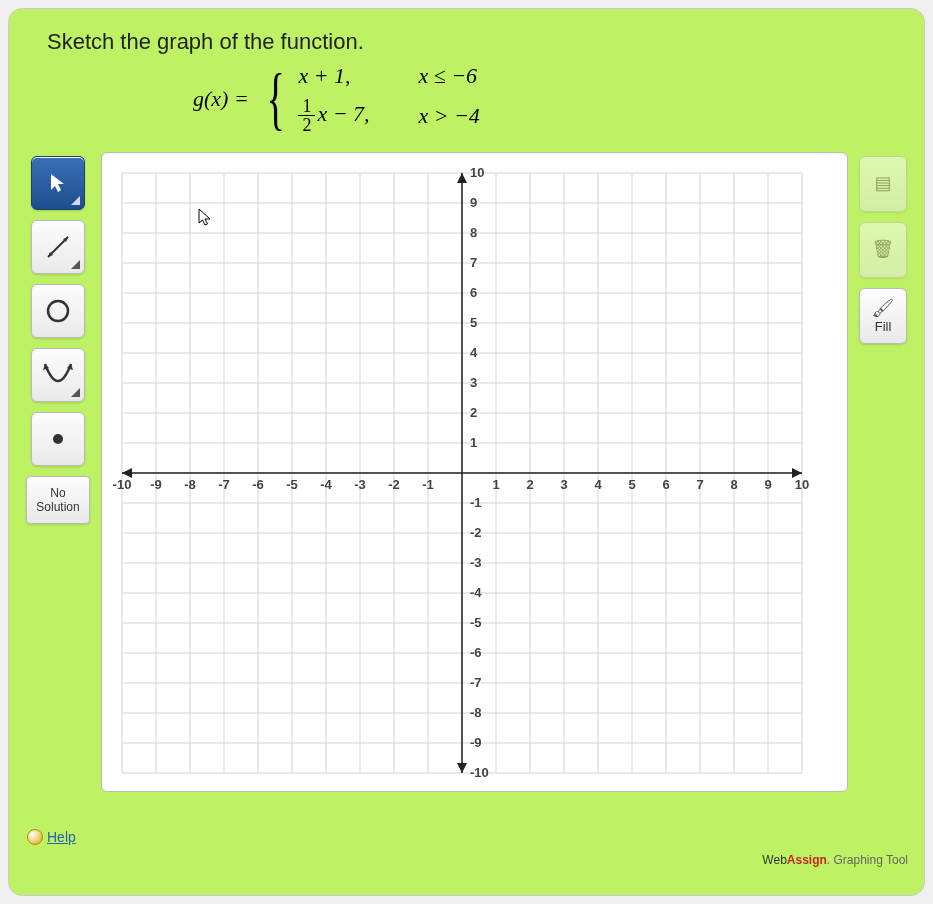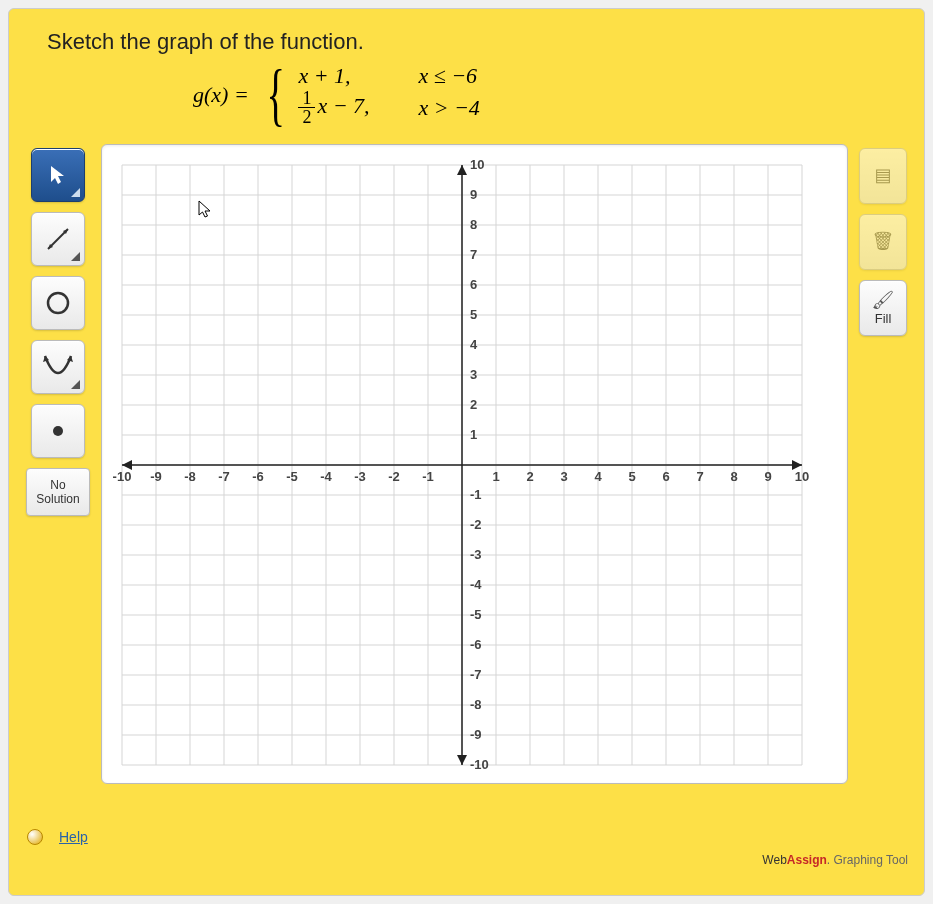--- a/index.html
+++ b/index.html
@@ -6,23 +6,23 @@
   body {
     font-family: Arial, Helvetica, sans-serif;
     background: #f0f0f0;
     width: 933px;
     height: 904px;
     position: relative;
     overflow: hidden;
     color: #333;
   }
   .page {
-    background: #fde047;
+    background: #bef264;
     border: 1px solid #ccc;
-    border-radius: 6px;
+    border-radius: 14px;
     margin: 8px;
     padding: 14px 14px 8px 14px;
     height: 888px;
     position: relative;
   }
   .prompt {
     font-size: 22px;
     font-weight: 400;
     color: #222;
     margin: 6px 0 8px 24px;
@@ -40,21 +40,21 @@
   .equation .fn { margin-right: 6px; font-style: italic; }
   .brace {
     font-size: 70px;
     font-weight: 200;
     line-height: 0.7;
     margin: 0 6px 0 4px;
     font-style: normal;
     transform: scaleX(0.55);
     display: inline-block;
   }
-  .cases { display: flex; flex-direction: column; }
+  .cases { display: flex; flex-direction: column; gap: 8px; }
   .case-row { display: flex; align-items: center; }
   .case-row .expr { width: 120px; }
   .case-row .cond { width: 120px; }
   .frac {
     display: inline-flex;
     flex-direction: column;
     align-items: center;
     vertical-align: middle;
     font-size: 18px;
     line-height: 1;
@@ -175,21 +175,21 @@
   .right-btn.disabled { opacity: 0.5; cursor: default; }
   .right-btn .icon { font-size: 18px; line-height: 1; margin-bottom: 2px; }
   .right-btn .label { font-size: 13px; color: #333; text-align: center; }
 
   .help-link {
     position: absolute;
     left: 18px;
     bottom: 50px;
     display: flex;
     align-items: center;
-    gap: 16px;
+    gap: 4px;
     font-size: 14px;
     color: #2a63a8;
     text-decoration: underline;
     cursor: pointer;
   }
   .help-link .bubble {
     width: 16px; height: 16px;
     border-radius: 50%;
     background: radial-gradient(circle at 30% 30%, #fff, #e0a800);
     border: 1px solid #b88700;

